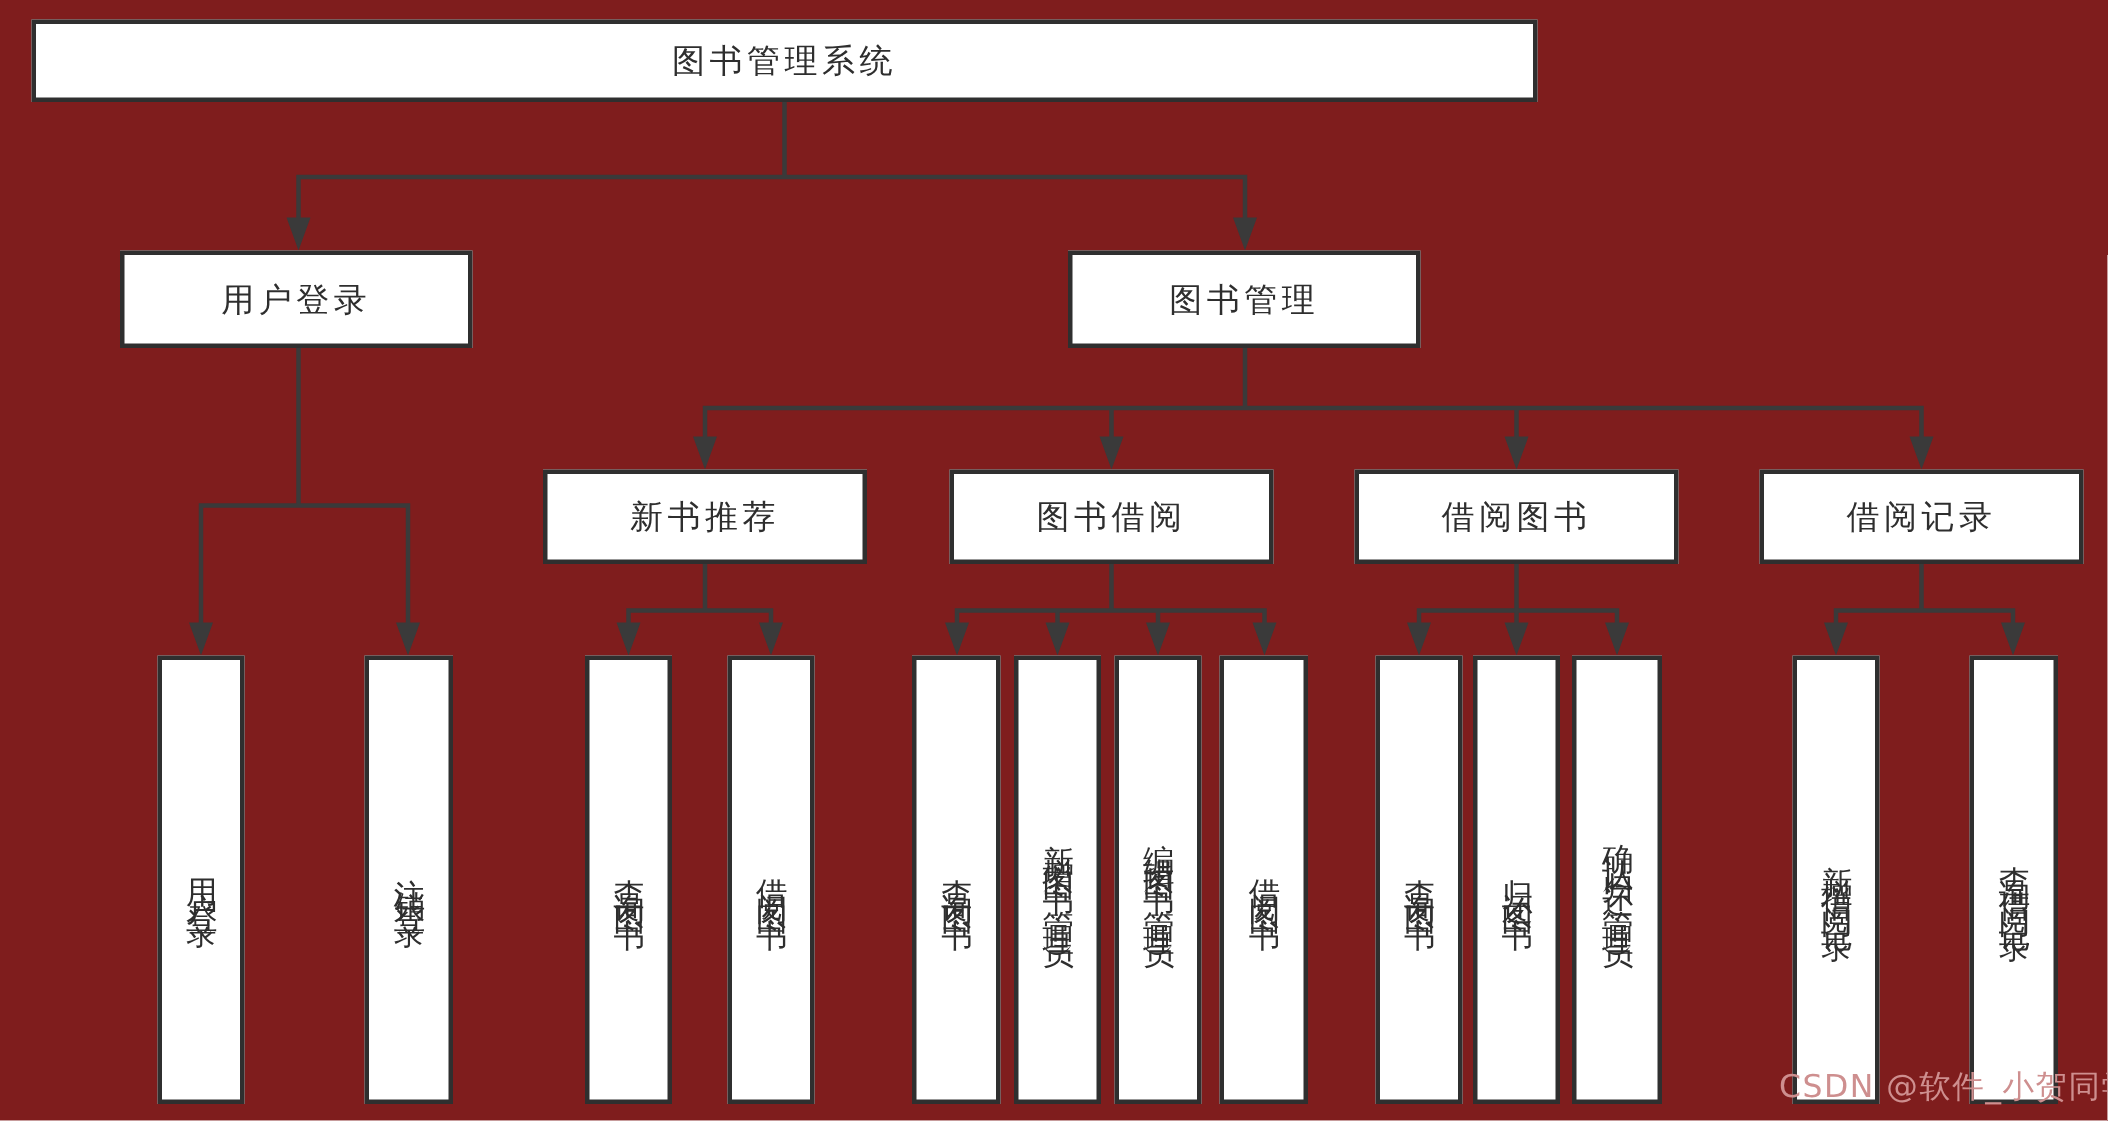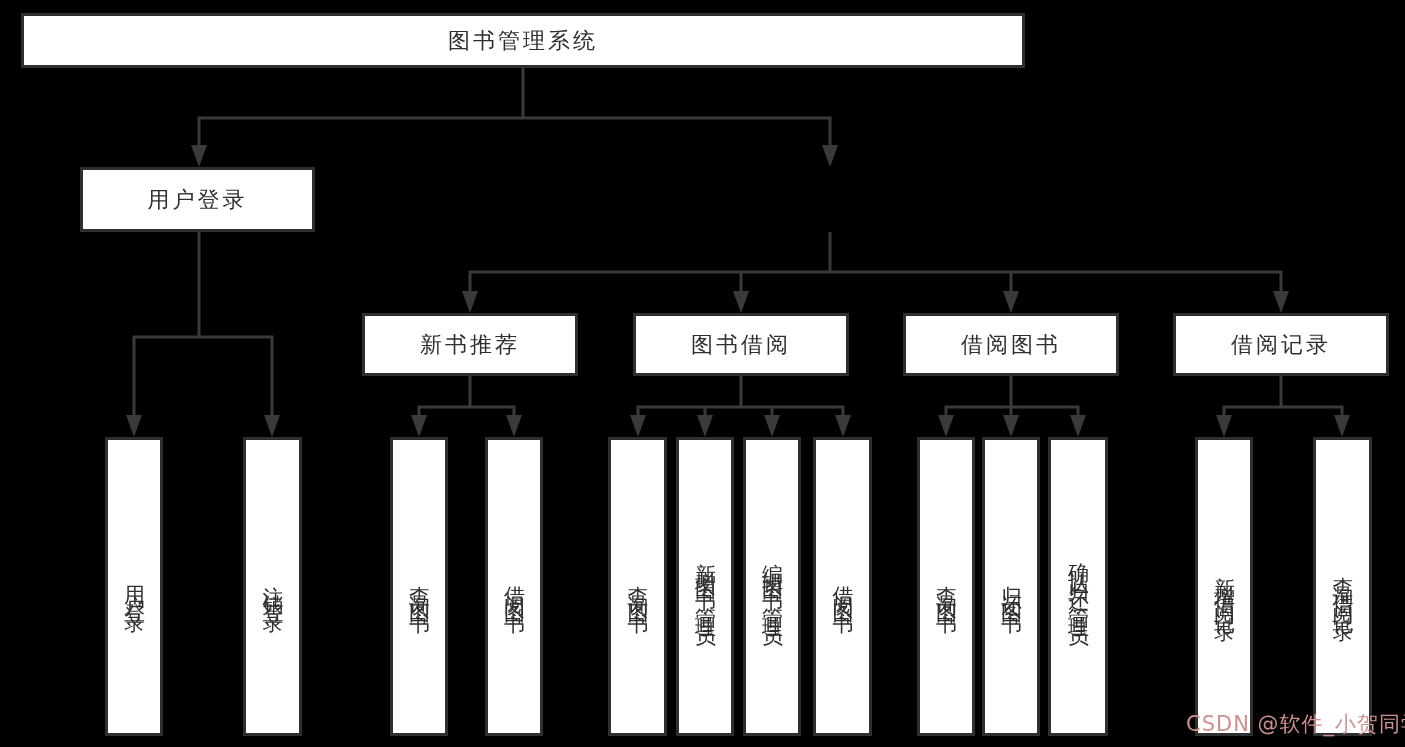--- a/index.html
+++ b/index.html
@@ -5,21 +5,21 @@
   html, body {
     margin: 0;
     padding: 0;
     background: #ffffff;
     font-family: "DejaVu Sans", "Liberation Sans", sans-serif;
   }
   .stage {
     position: relative;
     width: 1405px;
     height: 747px;
-    background: #000000;
+    background: #7f1d1d;
     overflow: hidden;
   }
   .wires {
     position: absolute;
     left: 0;
     top: 0;
     width: 1405px;
     height: 747px;
     pointer-events: none;
   }
@@ -81,20 +81,23 @@
              M1334 415 L1350 415 L1342 437 Z" fill="#3a3a3a" stroke="none"></path>
   </svg>
 
   <div class="node h" style="left:21px;top:13px;width:1004px;height:55px">
     <span>图书管理系统</span>
   </div>
 
   <div class="node h" style="left:80px;top:167px;width:235px;height:65px">
     <span>用户登录</span>
   </div>
+  <div class="node h" style="left:712px;top:167px;width:235px;height:65px">
+    <span>图书管理</span>
+  </div>
 
   <div class="node h" style="left:362px;top:313px;width:216px;height:63px">
     <span>新书推荐</span>
   </div>
   <div class="node h" style="left:633px;top:313px;width:216px;height:63px">
     <span>图书借阅</span>
   </div>
   <div class="node h" style="left:903px;top:313px;width:216px;height:63px">
     <span>借阅图书</span>
   </div>

